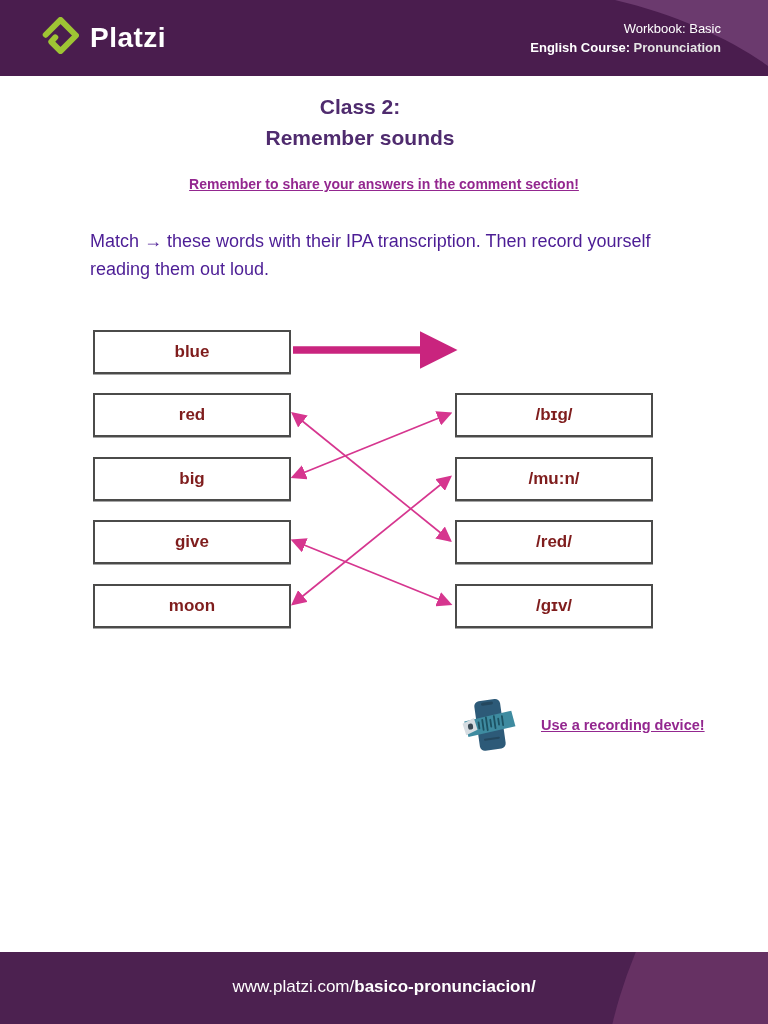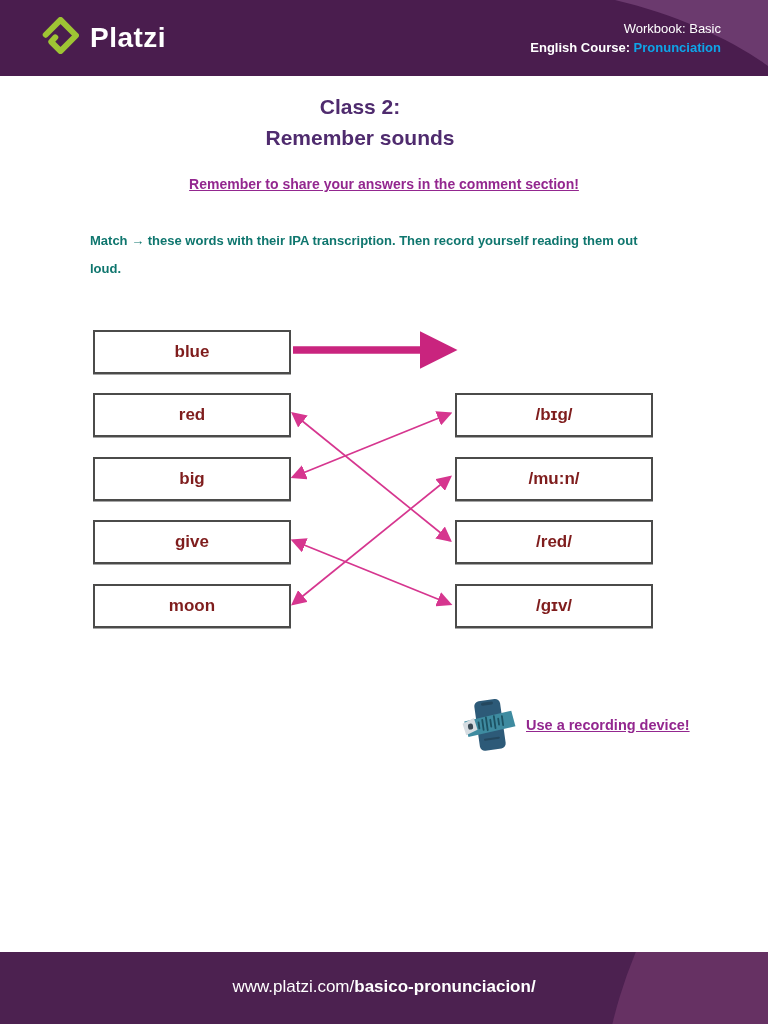--- a/index.html
+++ b/index.html
@@ -9,41 +9,41 @@
     font-family:"Liberation Sans",sans-serif;
   }
   
   .header{position:absolute;top:0;left:0;width:768px;height:76px;background:#4a1d4e;}
   .header-curve{position:absolute;top:0;left:0;}
   .logo{position:absolute;left:42px;top:17px;display:flex;gap:11px;}
   .logo-text{color:#ffffff;font-size:28px;font-weight:600;letter-spacing:0.5px;line-height:42px;}
   .hdr-right{position:absolute;right:47px;top:19px;text-align:right;color:#ffffff;
              font-size:13px;line-height:19px;}
   .hdr-right .bold{font-weight:bold;}
-  .course-name{font-weight:bold;color:#0ea5e9;}
+  .course-name{font-weight:bold;color:#e5e5e5;}
   
   .title{position:absolute;top:91px;left:0;width:720px;text-align:center;
          color:#4f2b6e;font-weight:bold;font-size:21px;line-height:31px;}
   .share{position:absolute;top:175px;left:0;width:768px;text-align:center;}
   .share a{color:#93278f;font-weight:bold;font-size:14px;text-decoration:underline;cursor:pointer;}
-  .instr{position:absolute;left:90px;top:227px;width:578px;color:#0f766e;
-         font-weight:bold;font-size:13px;line-height:28px;}
+  .instr{position:absolute;left:90px;top:227px;width:578px;color:#4c1d95;
+         font-weight:normal;font-size:18px;line-height:28px;}
   
   .wbox{position:absolute;width:194px;height:40px;background:#ffffff;
         border:2px solid #4b4b4a;box-shadow:0 1px 0 rgba(0,0,0,0.35);
         display:flex;align-items:center;justify-content:center;
         font-weight:bold;font-size:17px;color:#7f1d1d;}
   .wbox.left{left:93px;}
   .wbox.right{left:455px;}
   .row0{top:330px;}.row1{top:393px;}.row2{top:457px;}.row3{top:520px;}.row4{top:584px;}
   .lines{position:absolute;top:0;left:0;pointer-events:none;}
   .line-thin{stroke:#d6368f;stroke-width:1.7;}
   .line-thick{stroke:#c9247e;stroke-width:7.5;}
   
-  .rec{position:absolute;left:461px;top:694px;display:flex;align-items:center;gap:9px;}
+  .rec{position:absolute;left:461px;top:694px;display:flex;align-items:center;gap:24px;}
   .rec a{color:#93278f;font-weight:bold;font-size:14.5px;text-decoration:underline;cursor:pointer;}
   
   .footer{position:absolute;left:0;top:952px;width:768px;height:72px;
           background:#4c2150;overflow:hidden;}
   .footer-circle{position:absolute;left:600px;top:-282px;width:920px;height:920px;
                  border-radius:50%;background:#663163;}
   .footer-text{position:absolute;left:0;top:25px;width:768px;text-align:center;
                color:#ffffff;font-size:17px;}
   .footer-text .bold{font-weight:bold;}
 </style>

